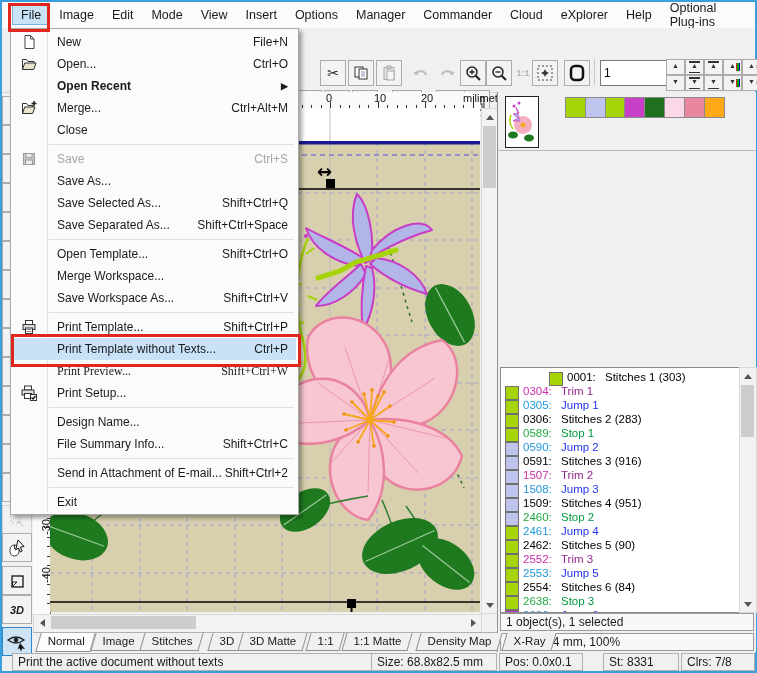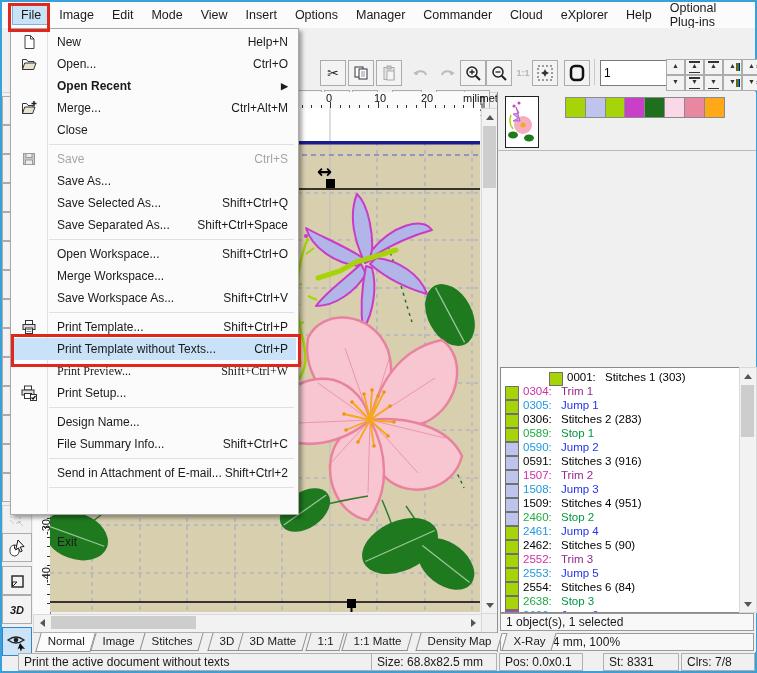--- a/index.html
+++ b/index.html
@@ -646,35 +646,35 @@
     <div class="sb-arr" style="left:1px;bottom:1px;width:13px;height:14px;">
         <div class="tri-d"></div>
       </div>
   </div>
   <div class="infobar" style="top:613px;">1 object(s), 1 selected</div>
   <div class="infobar" style="top:633px;">20.4, 57.4 mm, 100%</div>
 
   <div class="tabsrow"></div>
   <div id="tabs"></div>
 
-  <div class="statcell" style="left:18px;width:393px;">Print the active document without texts</div>
+  <div class="statcell" style="left:12px;width:393px;">Print the active document without texts</div>
   <div class="statcell" style="left:371px;width:126px;">Size: 68.8x82.5 mm</div>
   <div class="statcell" style="left:499px;width:84px;">Pos: 0.0x0.1 mm</div>
   <div class="statcell" style="left:603px;width:76px;">St: 8331</div>
   <div class="statcell" style="left:681px;width:74px;">Clrs: 7/8</div>
 
   <div class="dropdown" id="file-menu">
     <div class="gutterline"></div>
   <div class="menuitem" style="top: 2px;">
         <span class="micon"><svg width="16" height="16" viewBox="0 0 16 16">
             <path d="M4 1.5h5.5L13 5v9.5H4z" fill="#fff" stroke="#444"></path>
             <path d="M9.5 1.5V5H13" fill="none" stroke="#444"></path>
           </svg></span>
         <span class="lab">New</span>
-        <span class="sc">Help+N</span>
+        <span class="sc">File+N</span>
       </div>
       <div class="menuitem" style="top: 24px;">
         <span class="micon"><svg width="16" height="16" viewBox="0 0 16 16">
             <path d="M1.5 13.5v-10h4l1.5 2h6v1.5" fill="#fff" stroke="#333"></path>
             <path d="M1.5 13.5l2.2-6.5H15l-2.3 6.5z" fill="#E8E3CF" stroke="#333"></path>
           </svg></span>
         <span class="lab">Open...</span>
         <span class="sc">Ctrl+O</span>
       </div>
       <div class="menuitem" style="top: 46px; font-weight: bold;">
@@ -709,21 +709,21 @@
       <div class="menuitem" style="top: 163px;">
         <span class="lab">Save Selected As...</span>
         <span class="sc">Shift+Ctrl+Q</span>
       </div>
       <div class="menuitem" style="top: 185px;">
         <span class="lab">Save Separated As...</span>
         <span class="sc">Shift+Ctrl+Space</span>
       </div>
       <div class="menusep" style="top: 210px;"></div>
       <div class="menuitem" style="top: 214px;">
-        <span class="lab">Open Workspace...</span>
+        <span class="lab">Open Template...</span>
         <span class="sc">Shift+Ctrl+O</span>
       </div>
       <div class="menuitem" style="top: 236px;">
         <span class="lab">Merge Workspace...</span>
       </div>
       <div class="menuitem" style="top: 258px;">
         <span class="lab">Save Workspace As...</span>
         <span class="sc">Shift+Ctrl+V</span>
       </div>
       <div class="menusep" style="top: 283px;"></div>
@@ -762,21 +762,21 @@
       <div class="menuitem" style="top: 404px;">
         <span class="lab">File Summary Info...</span>
         <span class="sc">Shift+Ctrl+C</span>
       </div>
       <div class="menusep" style="top: 429px;"></div>
       <div class="menuitem" style="top: 433px;">
         <span class="lab">Send in Attachment of E-mail...</span>
         <span class="sc">Shift+Ctrl+2</span>
       </div>
       <div class="menusep" style="top: 458px;"></div>
-      <div class="menuitem" style="top: 462px; margin-top: 40px;">
+      <div class="menuitem" style="top: 462px;">
         <span class="lab">Exit</span>
       </div>
     </div>
 
   <div class="red-annotation" style="left:8px;top:3px;width:36px;height:23px;"></div>
   <div class="red-annotation" style="left:11px;top:334px;width:284px;height:27px;"></div>
 
 <div class="vtab active" style="left: 38px; top: 633px; position: absolute; z-index: 4;">
       <span>Normal</span>
     </div>

